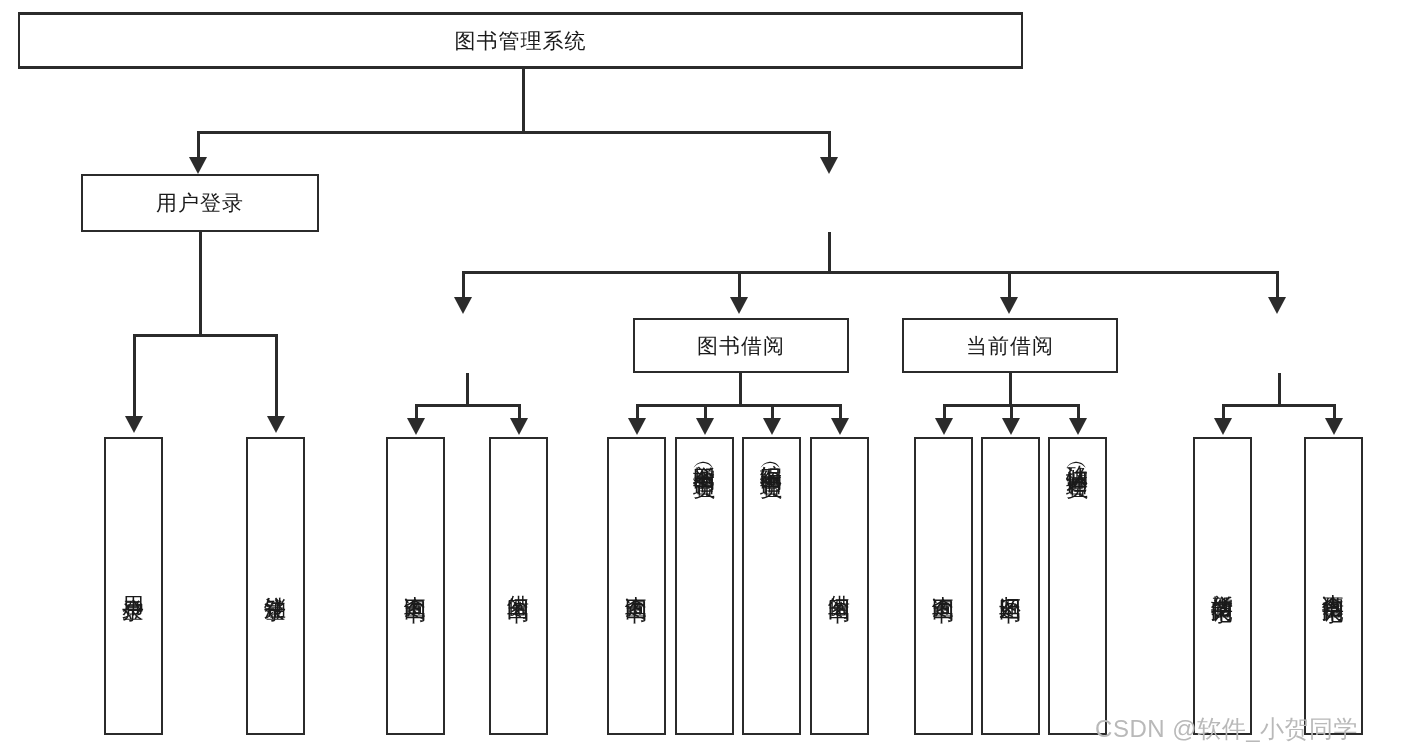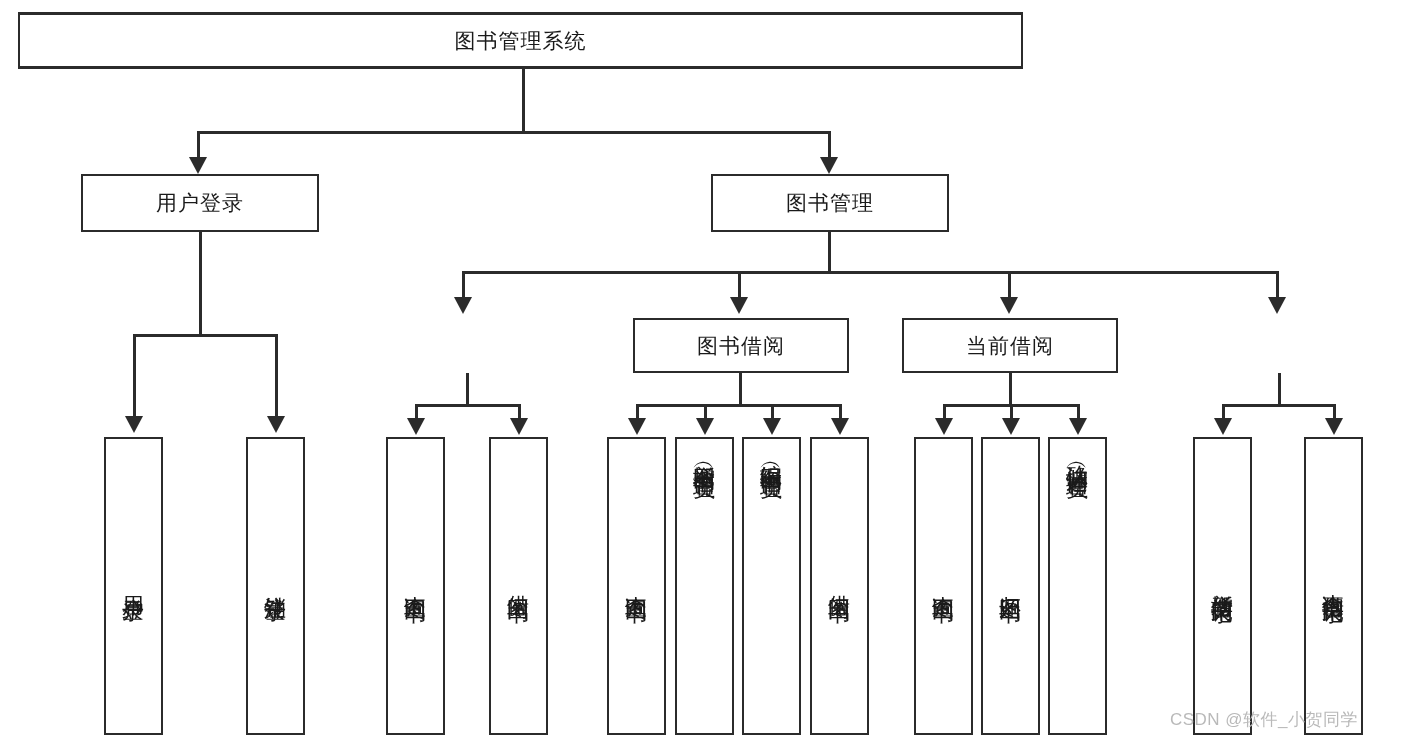--- a/index.html
+++ b/index.html
@@ -75,22 +75,22 @@
     width: 0;
     height: 0;
     border-left: 9px solid transparent;
     border-right: 9px solid transparent;
     border-top: 17px solid #2b2b2b;
   }
   
   #watermark {
     position: absolute;
     right: 8px;
-    bottom: 16px;
-    font-size: 17px;
+    bottom: 2px;
+    font-size: 24px;
     color: #b9b9b9;
     letter-spacing: 0.5px;
     white-space: nowrap;
     user-select: none;
   }
 </style>
 </head>
 <body>
 
 <div id="canvas">
@@ -103,23 +103,20 @@
 
   <div class="hline" style="left:197px; top:131px; width:634px;"></div>
 
   <div class="vline" style="left:197px; top:131px; height:30px;"></div>
   <div class="arrow" style="left:189px; top:157px;"></div>
   <div class="vline" style="left:828px; top:131px; height:30px;"></div>
   <div class="arrow" style="left:820px; top:157px;"></div>
 
   <div class="box horiz" style="left:81px; top:174px; width:238px; height:58px;">
     <span>用户登录</span>
-  </div>
-  <div class="box horiz" style="left:711px; top:174px; width:238px; height:58px;">
-    <span>图书管理</span>
   </div>
 
   <div class="vline" style="left:199px; top:232px; height:104px;"></div>
   <div class="hline" style="left:133px; top:334px; width:145px;"></div>
   <div class="vline" style="left:133px; top:334px; height:86px;"></div>
   <div class="arrow" style="left:125px; top:416px;"></div>
   <div class="vline" style="left:275px; top:334px; height:86px;"></div>
   <div class="arrow" style="left:267px; top:416px;"></div>
 
   <div class="vline" style="left:828px; top:232px; height:42px;"></div>

